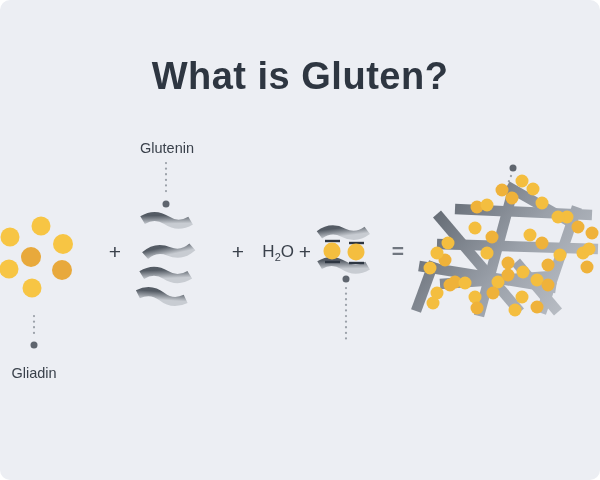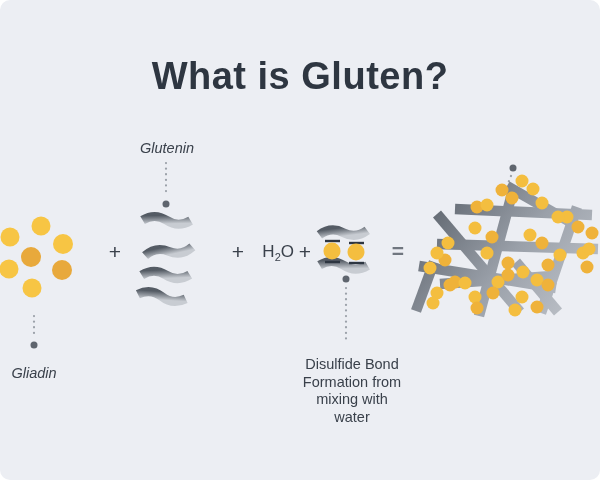--- a/index.html
+++ b/index.html
@@ -9,21 +9,21 @@
     font-family:"Liberation Sans", sans-serif;
     color:var(--body-text,#3A414B);
     border-radius:10px;
   }
   .gfx{position:absolute;left:0;top:0;}
   .title{
     position:absolute;left:0;top:55px;width:600px;margin:0;
     text-align:center;font-size:38px;line-height:42px;font-weight:800;
     letter-spacing:.5px;color:var(--title-text,#2E3641);
   }
-  .lbl{position:absolute;font-size:14.5px;line-height:18px;text-align:center;font-style:italic;}
+  .lbl{position:absolute;font-size:14.5px;line-height:18px;text-align:center;}
   .op{position:absolute;font-size:21px;line-height:22px;font-weight:500;text-align:center;width:26px;}
   .equals{color:var(--equals-text,#70767F);font-weight:600;}
   .h2o{position:absolute;left:248px;top:242px;width:46px;text-align:right;font-size:17px;line-height:20px;}
   .h2o sub{font-size:11px;}
   .caption{position:absolute;left:290px;top:356px;width:124px;text-align:center;font-size:14.5px;line-height:17.5px;}
   .yl{fill:var(--yellow-light,#F7C544);}
   .yd{fill:var(--yellow-dark,#E8A93C);}
   .my{fill:var(--yellow-mid,#F4BE3F);}
   .md{fill:var(--yellow-deep,#EFB23A);}
   .dotline{stroke:var(--dotted-line,#9BA1A9);stroke-width:2.2;fill:none;
@@ -161,21 +161,15 @@
   <div class="op" style="left:225px;top:241px;">+</div>
 
   <div class="h2o"><span>H</span><sub>2</sub><span>O</span></div>
 
   <div class="op" style="left:292px;top:241px;">+</div>
 
   <div class="op equals" style="left:385px;top:240px;">=</div>
 
   <div class="lbl" style="left:0px;top:364px;width:68px;">Gliadin</div>
 
-  <div class="caption">
-    <div>Disulfide Bond</div>
-    <div>Formation from</div>
-    <div>mixing with</div>
-    <div>water</div>
-  </div>
 
 
 </div>
 
 </body></html>

